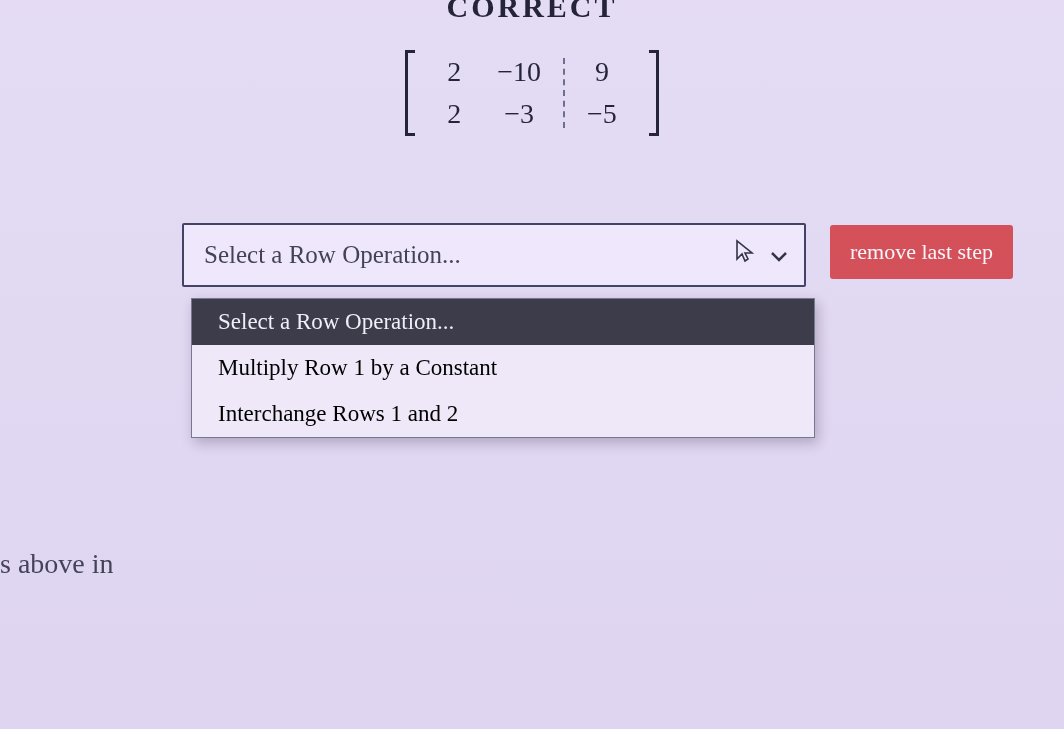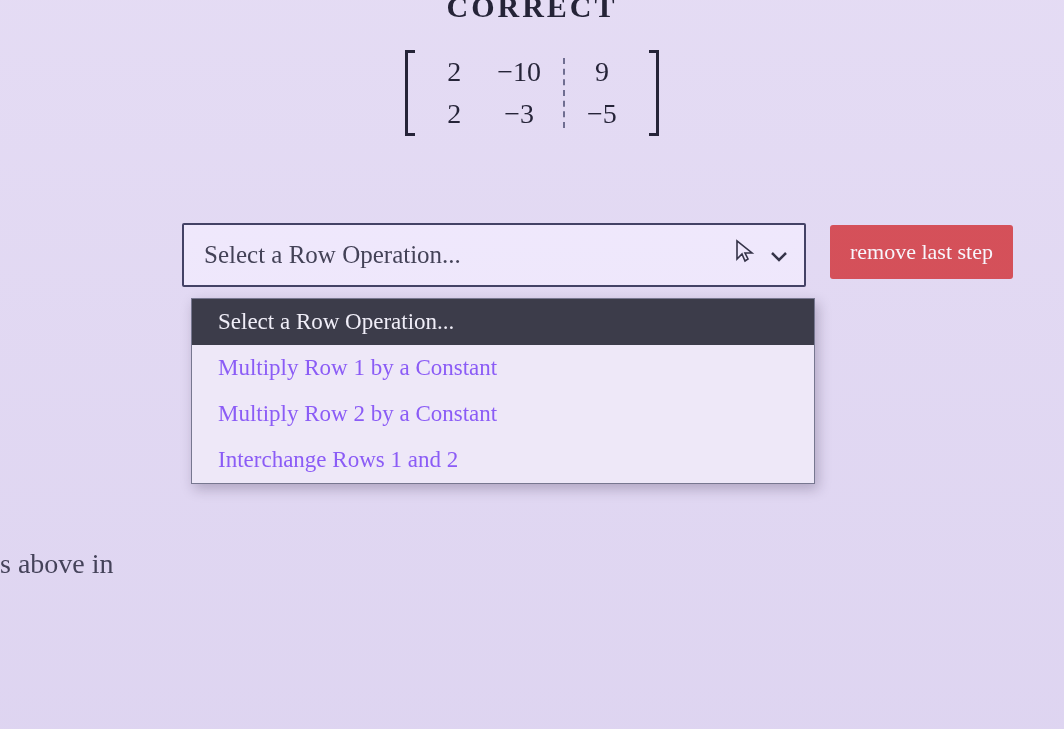--- a/index.html
+++ b/index.html
@@ -120,21 +120,21 @@
       left: 9px;
       width: 624px;
       background: #eee8f8;
       border: 1px solid #777790;
       box-shadow: 3px 5px 12px rgba(30,20,50,0.25);
       font-size: 23px;
       z-index: 10;
     }
     .dropdown-item {
       padding: 10px 26px;
-      color: #8b5cf6;
+      color: #000000;
       cursor: pointer;
     }
     .dropdown-item.active {
       background: #3c3c4a;
       color: #f0eef8;
     }
     .remove-btn {
       height: 54px;
       background: #d94a4d;
       color: #fff;
@@ -192,21 +192,20 @@
       <span class="chevron">
         <svg width="18" height="12" viewBox="0 0 18 12">
           <path d="M2 2 L9 9 L16 2" fill="none" stroke="#2a2a3a" stroke-width="2.5"></path>
         </svg>
       </span>
     </div>
 
     <div class="dropdown">
       <div class="dropdown-item active">Select a Row Operation...</div>
       <div class="dropdown-item">Multiply Row 1 by a Constant</div>
-      <div class="dropdown-item">Multiply Row 2 by a Constant</div>
       <div class="dropdown-item">Interchange Rows 1 and 2</div>
     </div>
   </div>
 
   <button class="remove-btn">remove last step</button>
 </div>
 
 <div class="below-text-left">s above in</div>
 
 <div class="tinted-overlay"></div>

